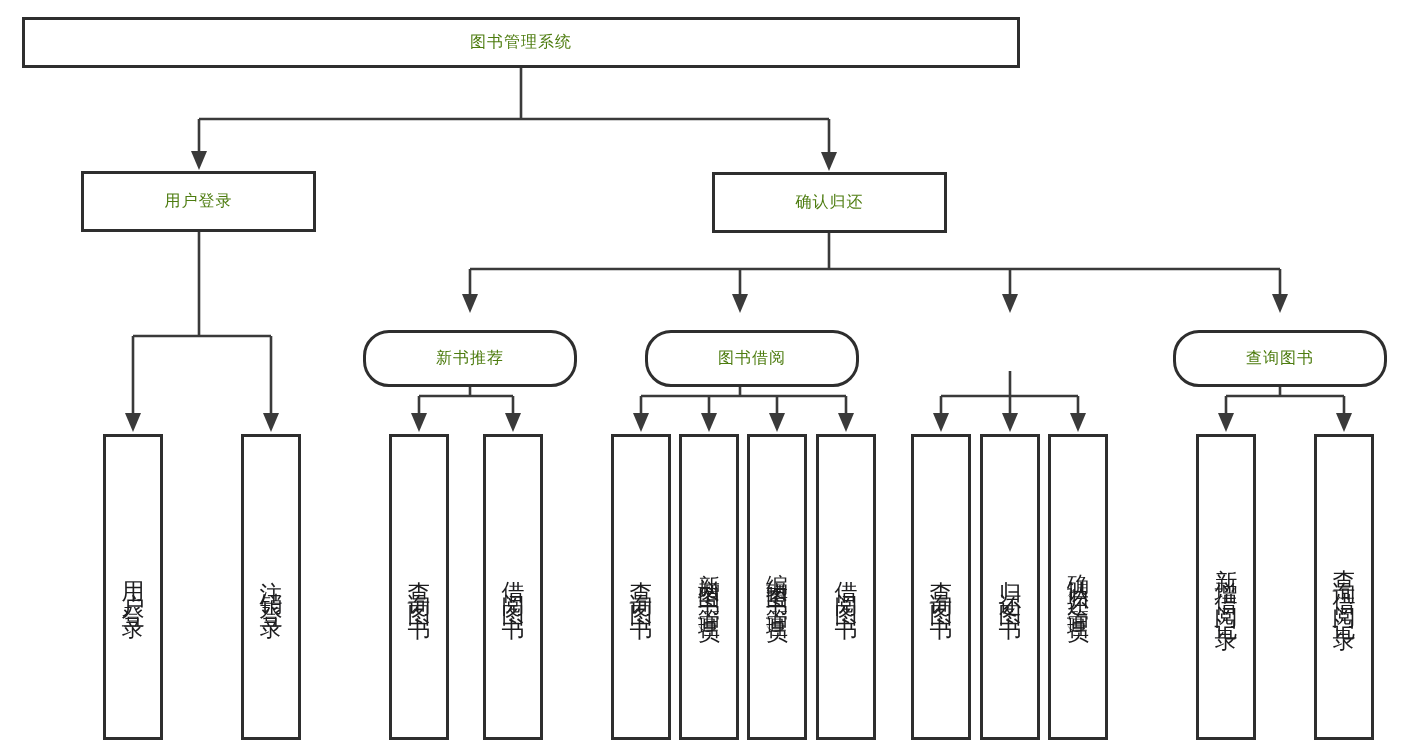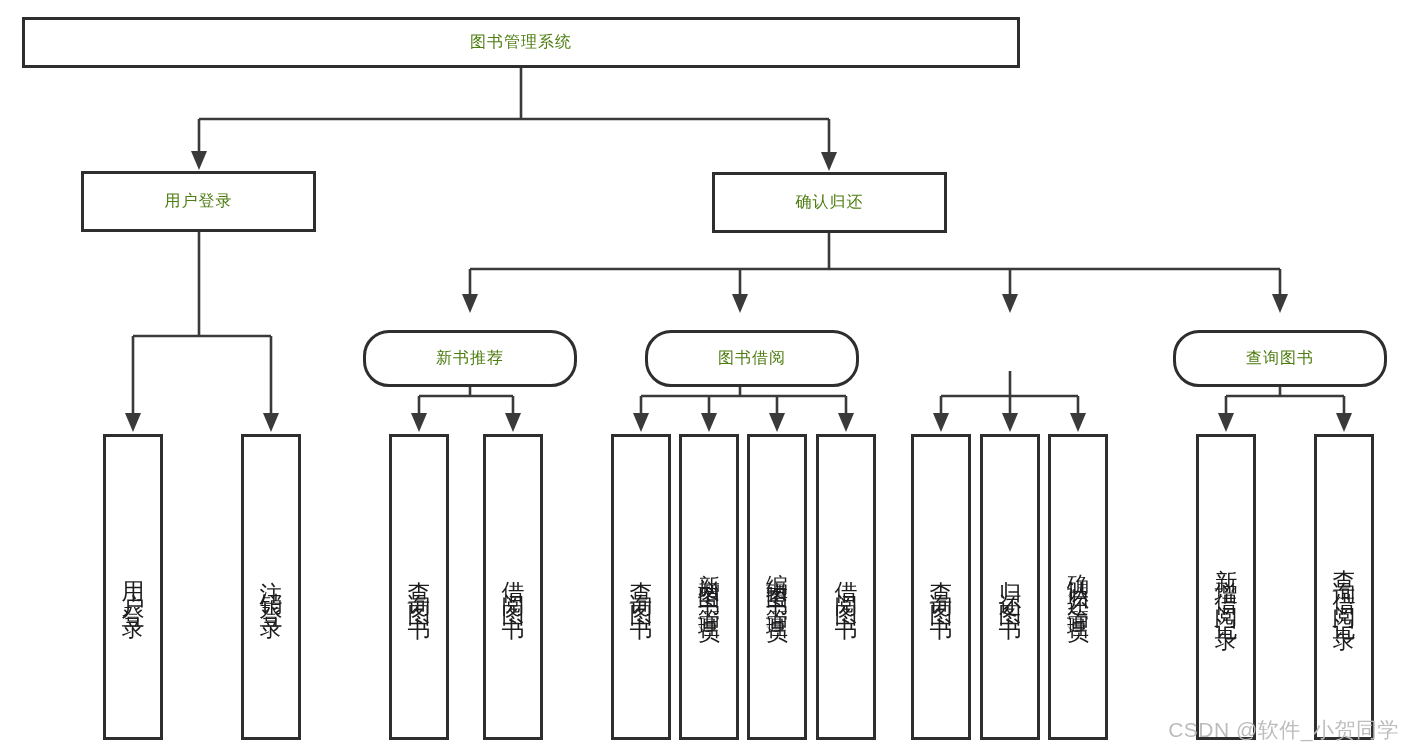--- a/index.html
+++ b/index.html
@@ -192,15 +192,14 @@
     <span class="v-text">确认归还（管理员）</span>
   </div>
 
   <div class="box leaf leaf-e1">
     <span class="v-text">新增借阅记录</span>
   </div>
   <div class="box leaf leaf-e2">
     <span class="v-text">查询借阅记录</span>
   </div>
 
-  <div id="watermark">CSDN @软件_小贺同学</div>
 
 </div>
 
 </body></html>

